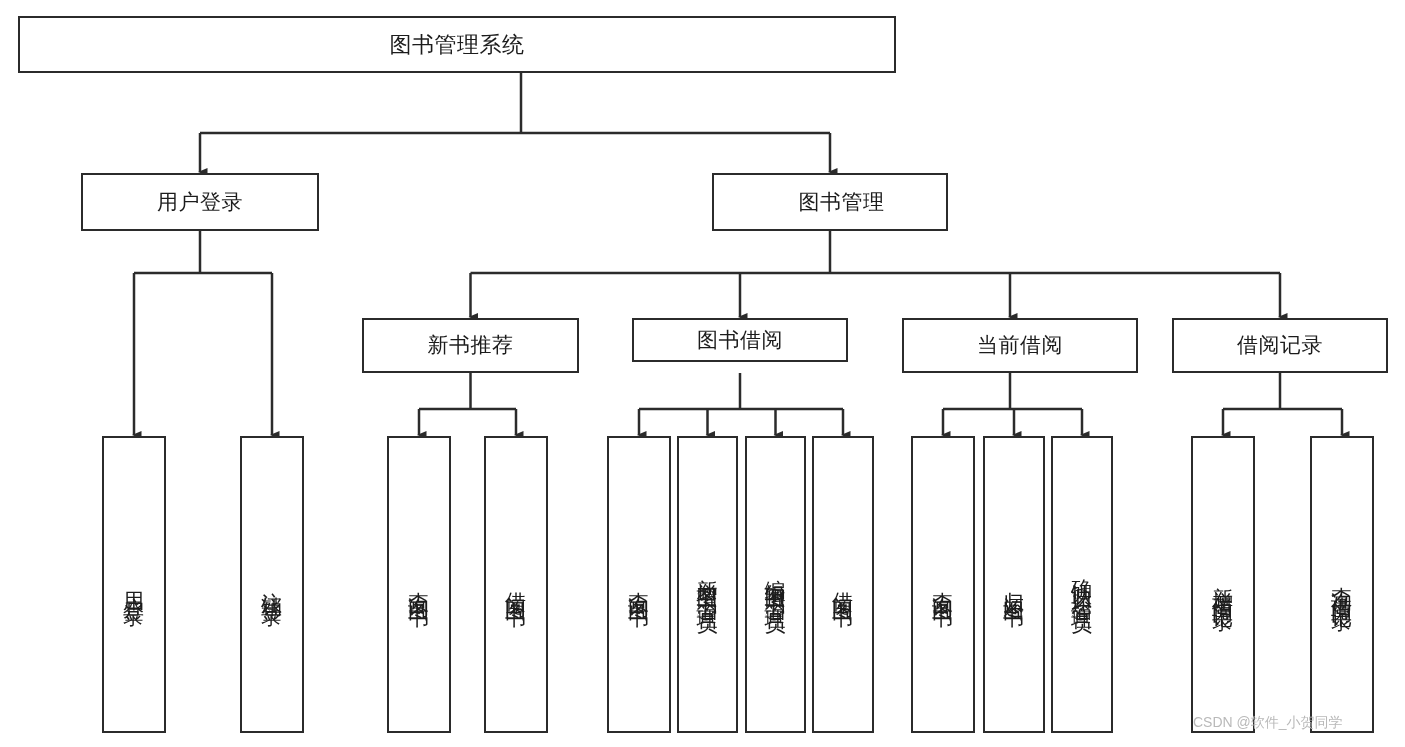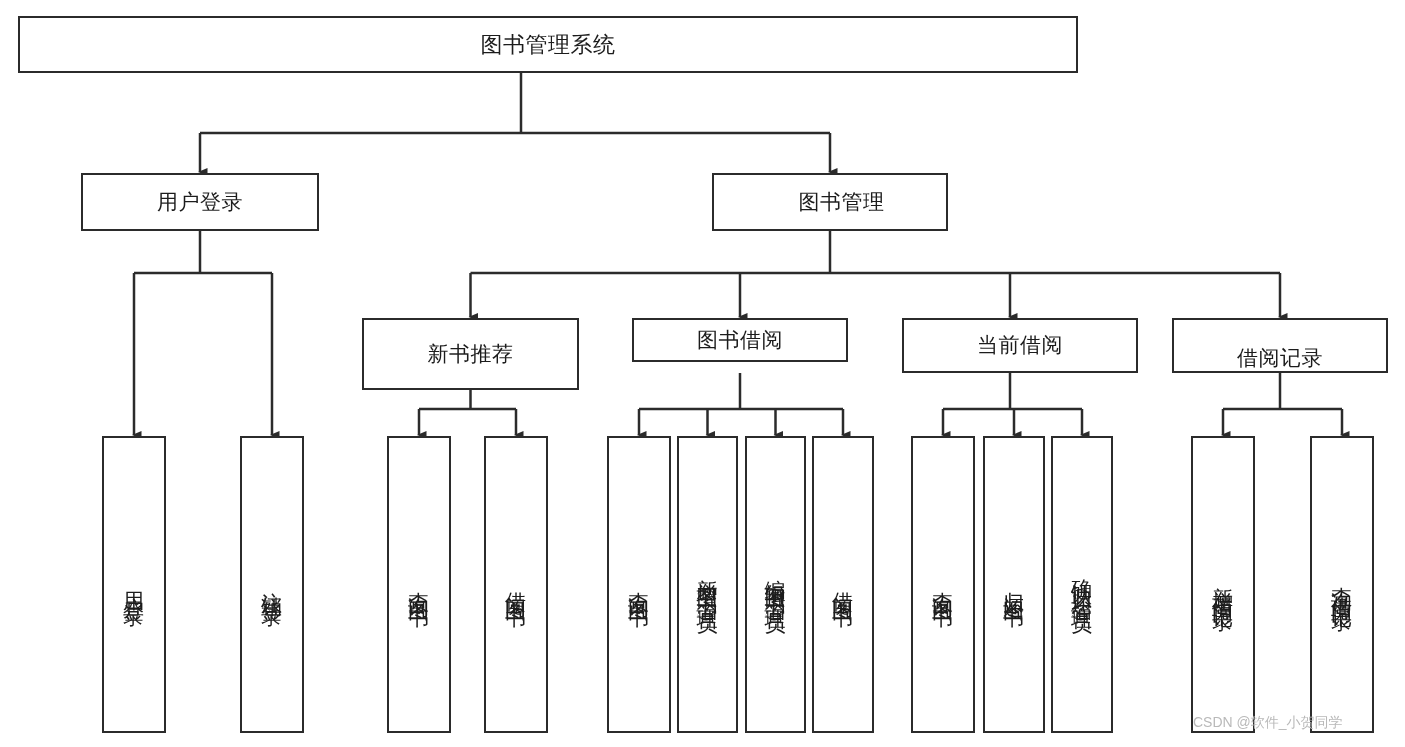--- a/index.html
+++ b/index.html
@@ -112,39 +112,39 @@
         <path d="M1014,409 L1014,435" stroke="#2b2b2b" stroke-width="2.5" fill="none" marker-end="url(#arrowhead)"></path>
         <path d="M1082,409 L1082,435" stroke="#2b2b2b" stroke-width="2.5" fill="none" marker-end="url(#arrowhead)"></path>
         <path d="M1280,373 L1280,409" stroke="#2b2b2b" stroke-width="2.5" fill="none"></path>
         <path d="M1223,409 L1342,409" stroke="#2b2b2b" stroke-width="2.5" fill="none"></path>
         <path d="M1223,409 L1223,435" stroke="#2b2b2b" stroke-width="2.5" fill="none" marker-end="url(#arrowhead)"></path>
         <path d="M1342,409 L1342,435" stroke="#2b2b2b" stroke-width="2.5" fill="none" marker-end="url(#arrowhead)"></path>
       </g>
   </svg>
 
   <div id="nodes">
-      <div class="node horiz root" style="left: 18px; top: 16px; width: 1060px; height: 57px;">
+      <div class="node horiz root" style="left: 18px; top: 16px; width: 878px; height: 57px;">
         <span class="label">图书管理系统</span>
       </div>
       <div class="node horiz" style="left: 81px; top: 173px; width: 238px; height: 58px;">
         <span class="label">用户登录</span>
       </div>
       <div class="node horiz" style="left: 712px; top: 173px; width: 236px; height: 58px; padding-left: 23px;">
         <span class="label">图书管理</span>
       </div>
-      <div class="node horiz" style="left: 362px; top: 318px; width: 217px; height: 72px;">
+      <div class="node horiz" style="left: 362px; top: 318px; width: 217px; height: 55px;">
         <span class="label">新书推荐</span>
       </div>
       <div class="node horiz" style="left: 632px; top: 318px; width: 216px; height: 44px;">
         <span class="label">图书借阅</span>
       </div>
       <div class="node horiz" style="left: 902px; top: 318px; width: 236px; height: 55px;">
         <span class="label">当前借阅</span>
       </div>
-      <div class="node horiz" style="left: 1172px; top: 318px; width: 216px; height: 55px; align-items: flex-end;">
+      <div class="node horiz" style="left: 1172px; top: 318px; width: 216px; height: 55px;">
         <span class="label">借阅记录</span>
       </div>
       <div class="node vert" style="left: 102px; top: 436px; width: 64px; height: 297px;">
         <span class="label">用户登录</span>
       </div>
       <div class="node vert" style="left: 240px; top: 436px; width: 64px; height: 297px;">
         <span class="label">注销登录</span>
       </div>
       <div class="node vert" style="left: 387px; top: 436px; width: 64px; height: 297px;">
         <span class="label">查询图书</span>

